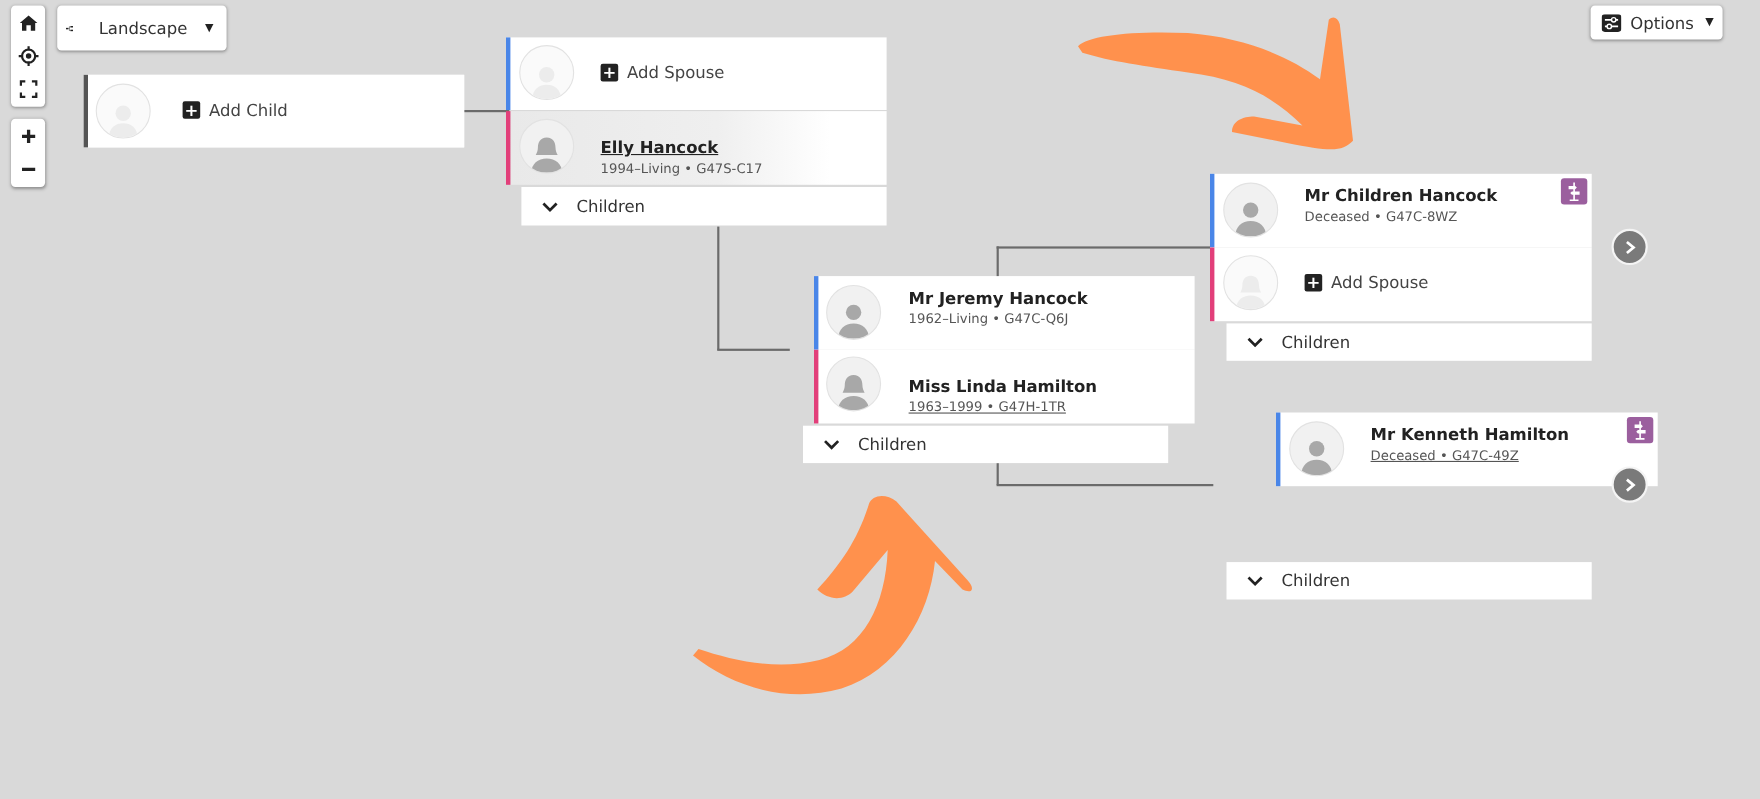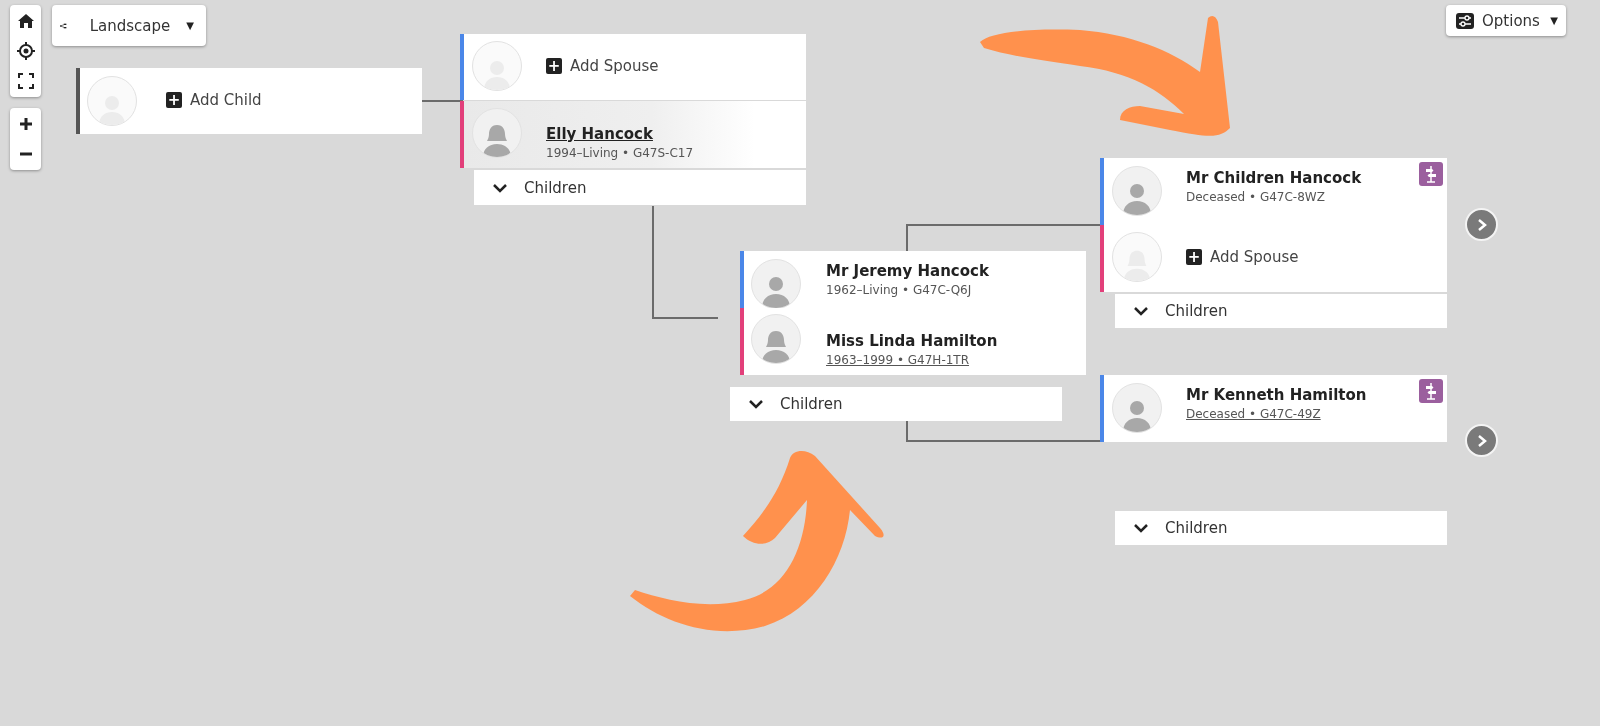--- a/index.html
+++ b/index.html
@@ -181,21 +181,21 @@
   <div class="person-row male" style="top:0;height:67px;">
     <div class="avatar" style="left:7px;top:8px;">
       <svg width="36" height="36" viewBox="0 0 36 36">
           <circle cx="18" cy="12" r="7" fill="#a8a8a8"></circle>
           <path d="M4 36c0-9 6-14 14-14s14 5 14 14z" fill="#a8a8a8"></path>
         </svg>
     </div>
     <div class="name" style="left:82px;top:11px;">Mr Jeremy Hancock</div>
     <div class="meta" style="left:82px;top:32px;">1962–Living • G47C-Q6J</div>
   </div>
-  <div class="person-row female" style="top:57px;height:67px;">
+  <div class="person-row female" style="top:67px;height:67px;">
     <div class="avatar" style="left:7px;top:6px;">
       <svg width="36" height="36" viewBox="0 0 36 36">
           <path d="M18 4c-6 0-8 5-8 9 0 3-1 5-2 7h20c-1-2-2-4-2-7 0-4-2-9-8-9z" fill="#a8a8a8"></path>
           <path d="M4 36c0-8 6-13 14-13s14 5 14 13z" fill="#a8a8a8"></path>
         </svg>
     </div>
     <div class="name" style="left:82px;top:24px;">Miss Linda Hamilton</div>
     <div class="meta" style="left:82px;top:45px;text-decoration:underline;">1963–1999 • G47H-1TR</div>
   </div>
 </div>
@@ -245,21 +245,21 @@
       </svg>
     </span>
   <span>Children</span>
 </div>
 <div class="nav-circle" style="left:1465px;top:208px;">
   <svg width="12" height="14" viewBox="0 0 12 14">
       <path d="M3 2l6 5-6 5" stroke="#fff" stroke-width="2.5" fill="none"></path>
     </svg>
 </div>
 
-<div class="card" style="left:1100px;top:375px;width:347px;height:134px;background:transparent;">
+<div class="card" style="left:1160px;top:375px;width:347px;height:134px;background:transparent;">
   <div class="person-row male" style="top:0;height:67px;">
     <div class="avatar" style="left:8px;top:8px;">
       <svg width="36" height="36" viewBox="0 0 36 36">
           <circle cx="18" cy="12" r="7" fill="#a8a8a8"></circle>
           <path d="M4 36c0-9 6-14 14-14s14 5 14 14z" fill="#a8a8a8"></path>
         </svg>
     </div>
     <div class="name" style="left:82px;top:11px;">Mr Kenneth Hamilton</div>
     <div class="meta" style="left:82px;top:32px;text-decoration:underline;">Deceased • G47C-49Z</div>
     <div class="tree-badge" style="right:4px;top:4px;">

